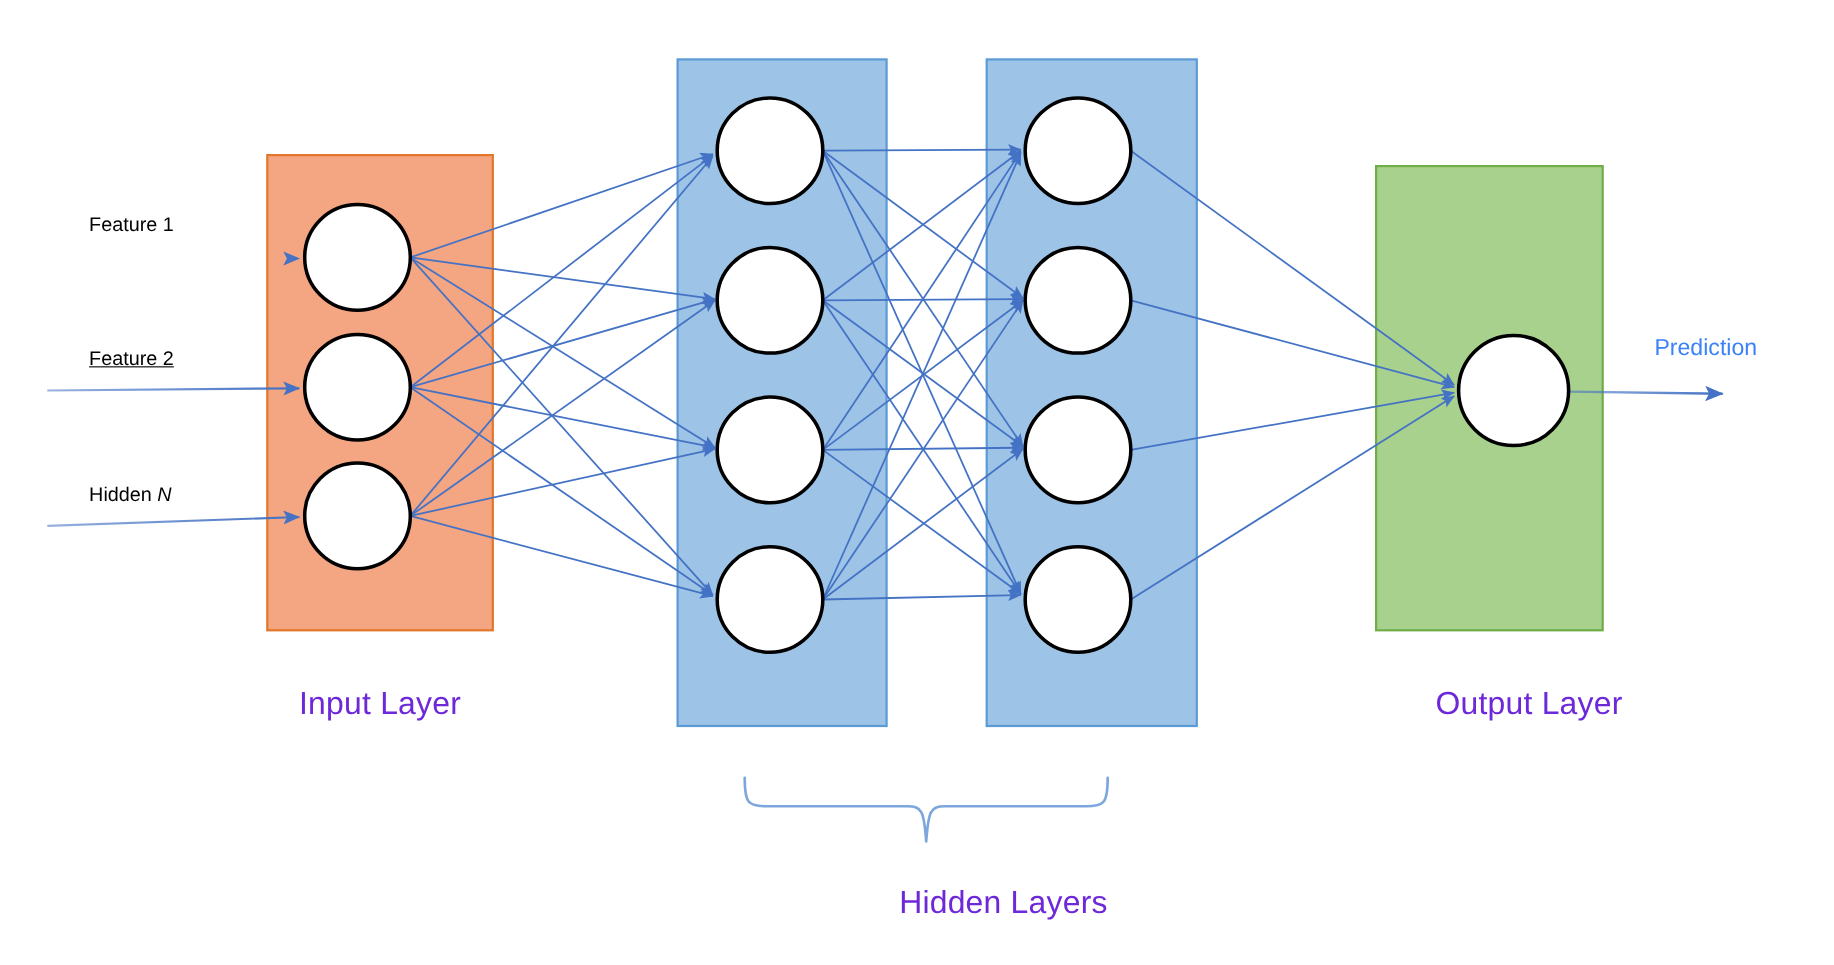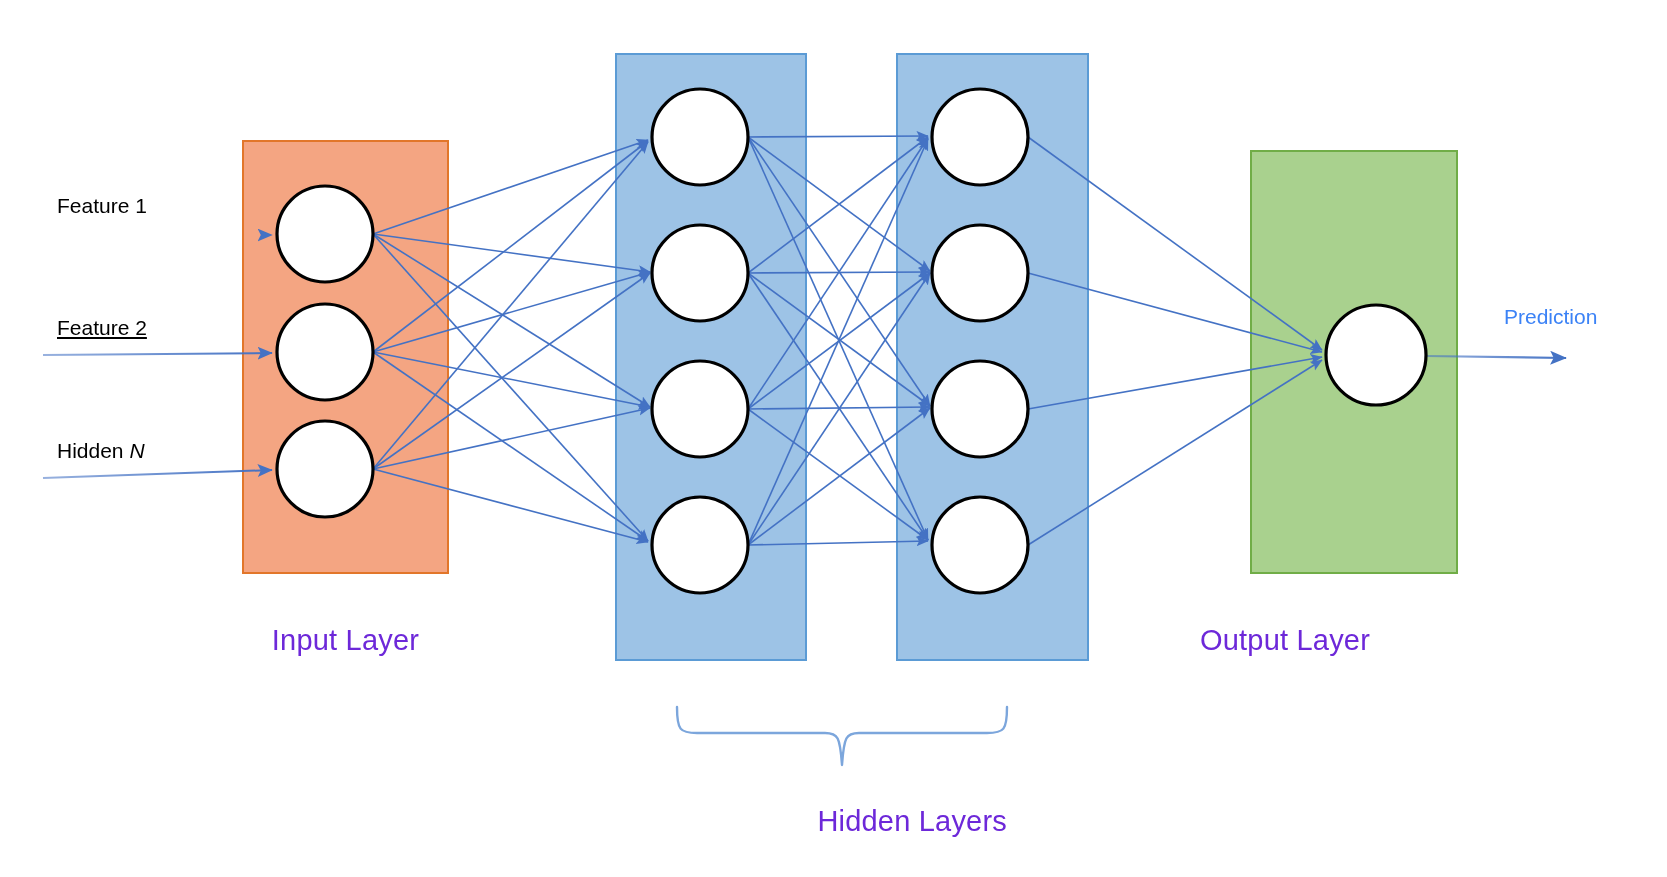--- a/index.html
+++ b/index.html
@@ -28,23 +28,24 @@
     position: absolute;
     font-family: "Liberation Sans", sans-serif;
     font-size: 29px;
     color: #6d28d9;
     white-space: nowrap;
     letter-spacing: 0.2px;
   }
   .feature-label {
     position: absolute;
     font-family: "Liberation Sans", sans-serif;
-    font-size: 21px;
+    font-size: 18px;
     color: #000000;
     white-space: nowrap;
+    margin-left: 24px;
   }
   .feature-label .ital { font-style: italic; }
   .prediction-label {
     position: absolute;
     font-family: "Liberation Sans", sans-serif;
     font-size: 21px;
     color: #3b82f6;
     white-space: nowrap;
   }
 </style>
@@ -164,17 +165,17 @@
   </div>
 
   <div class="feature-label" style="left:57px; top:439px;">
     <span>Hidden </span><span class="ital">N</span>
   </div>
 
   <div class="prediction-label" style="left:1504px; top:305px;">Prediction</div>
 
   <div class="layer-label" style="left:243px; top:624px; width:205px; text-align:center;">Input Layer</div>
 
-  <div class="layer-label" style="left:1182px; top:624px; width:206px; text-align:center;">Output Layer</div>
+  <div class="layer-label" style="left:1287px; top:624px; width:206px; text-align:center;">Output Layer</div>
 
   <div class="layer-label" style="left:677px; top:805px; width:330px; text-align:right;">Hidden Layers</div>
 
 </div>
 
 </body></html>

